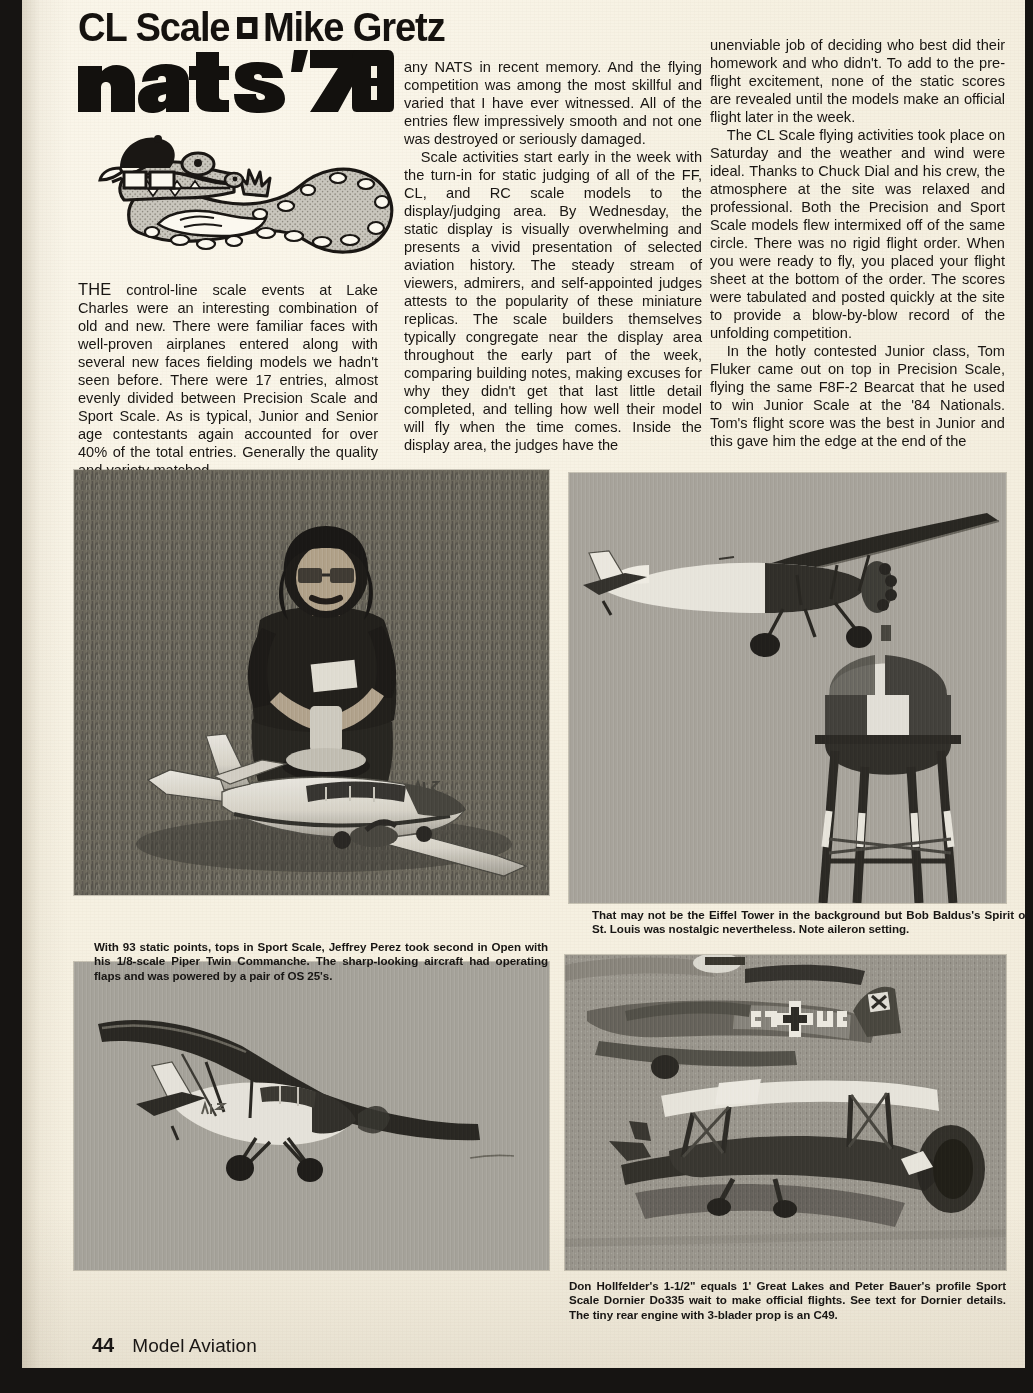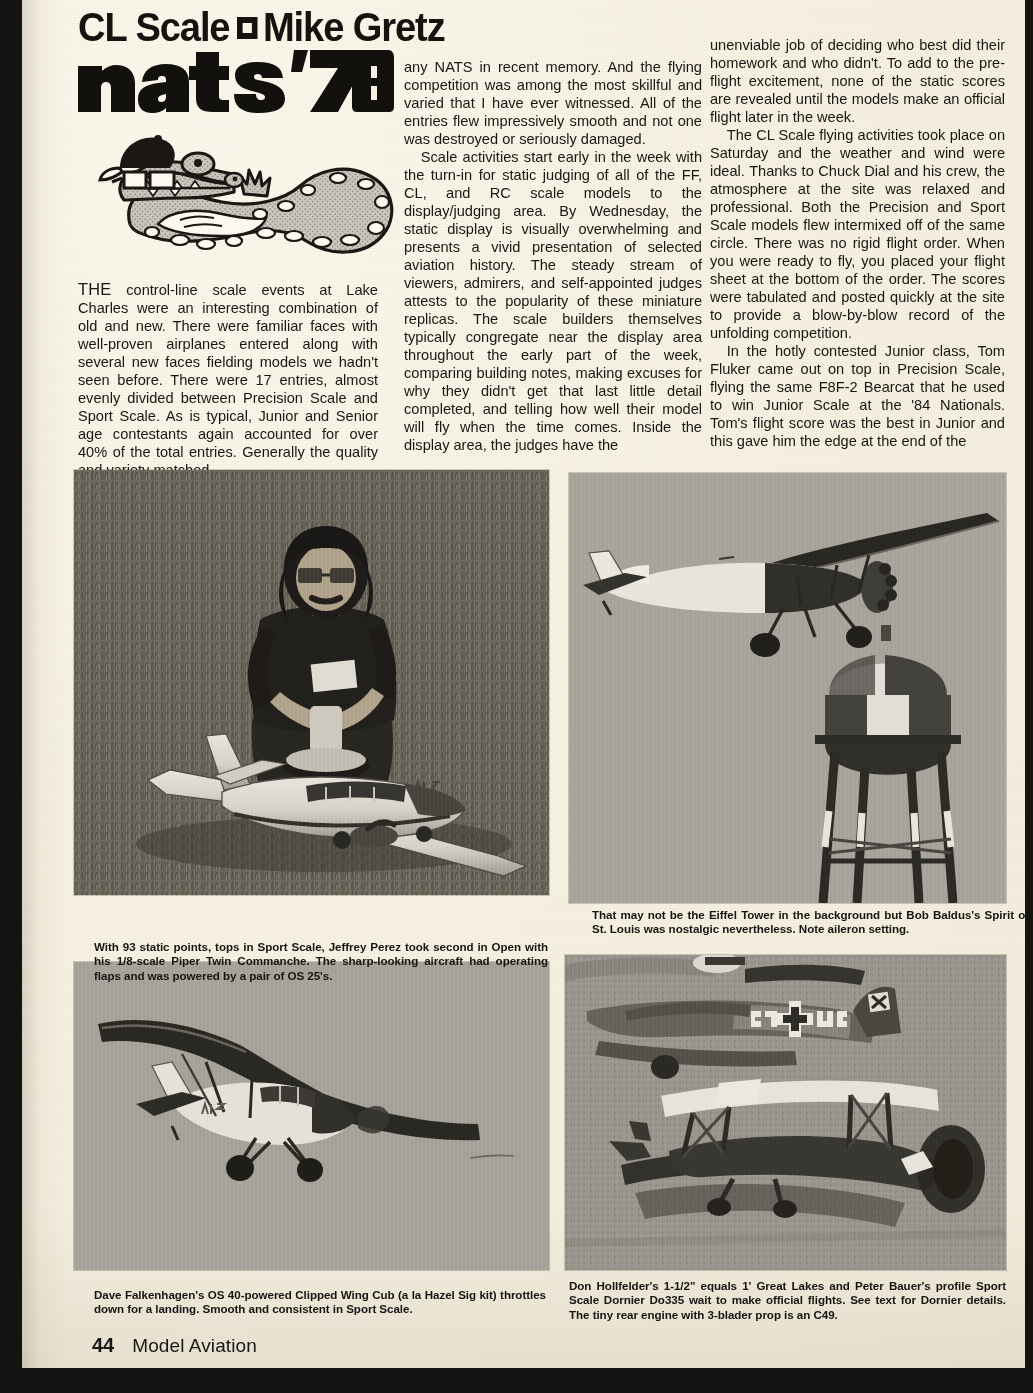--- a/index.html
+++ b/index.html
@@ -576,21 +576,20 @@
           </g>
 
           <path d="M0 284 L441 274 L441 282 L0 292 Z" fill="#8a867e" opacity=".5"></path>
           <rect width="441" height="315" fill="#000" opacity=".03"></rect>
         </svg>
         <div class="grain"></div>
       </div>
 
       <div class="caption" id="cap1">With 93 static points, tops in Sport Scale, Jeffrey Perez took second in Open with his 1/8-scale Piper Twin Commanche. The sharp-looking aircraft had operating flaps and was powered by a pair of OS 25's.</div>
       <div class="caption" id="cap2">That may not be the Eiffel Tower in the background but Bob Baldus's Spirit of St. Louis was nostalgic nevertheless. Note aileron setting.</div>
-      <div class="caption" id="cap3">Dave Falkenhagen's OS 40-powered Clipped Wing Cub (a la Hazel Sig kit) throttles down for a landing. Smooth and consistent in Sport Scale.</div>
       <div class="caption" id="cap4">Don Hollfelder's 1-1/2" equals 1' Great Lakes and Peter Bauer's profile Sport Scale Dornier Do335 wait to make official flights. See text for Dornier details. The tiny rear engine with 3-blader prop is an C49.</div>
 
       <div class="footer">
         <span class="pg">44</span><span class="mag">Model Aviation</span>
       </div>
 
     </div>
   </div>
 </div>
 

